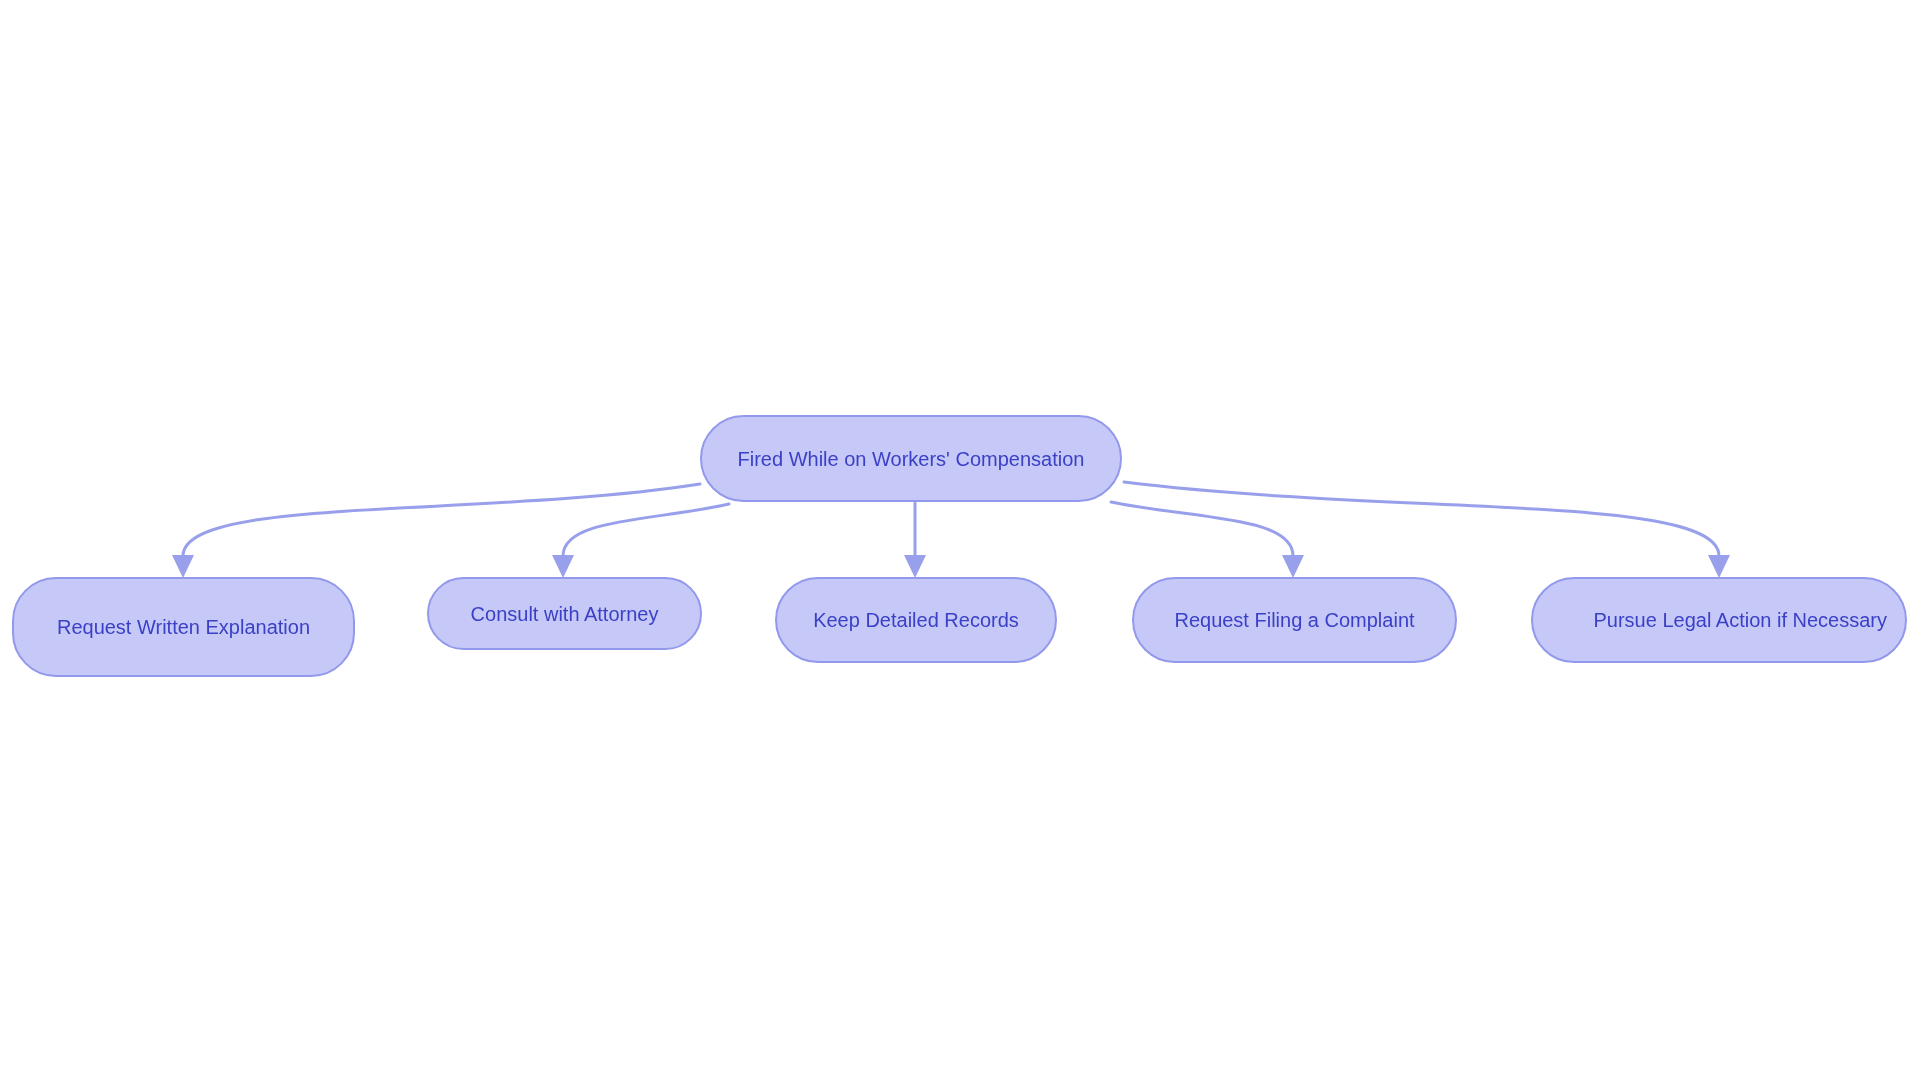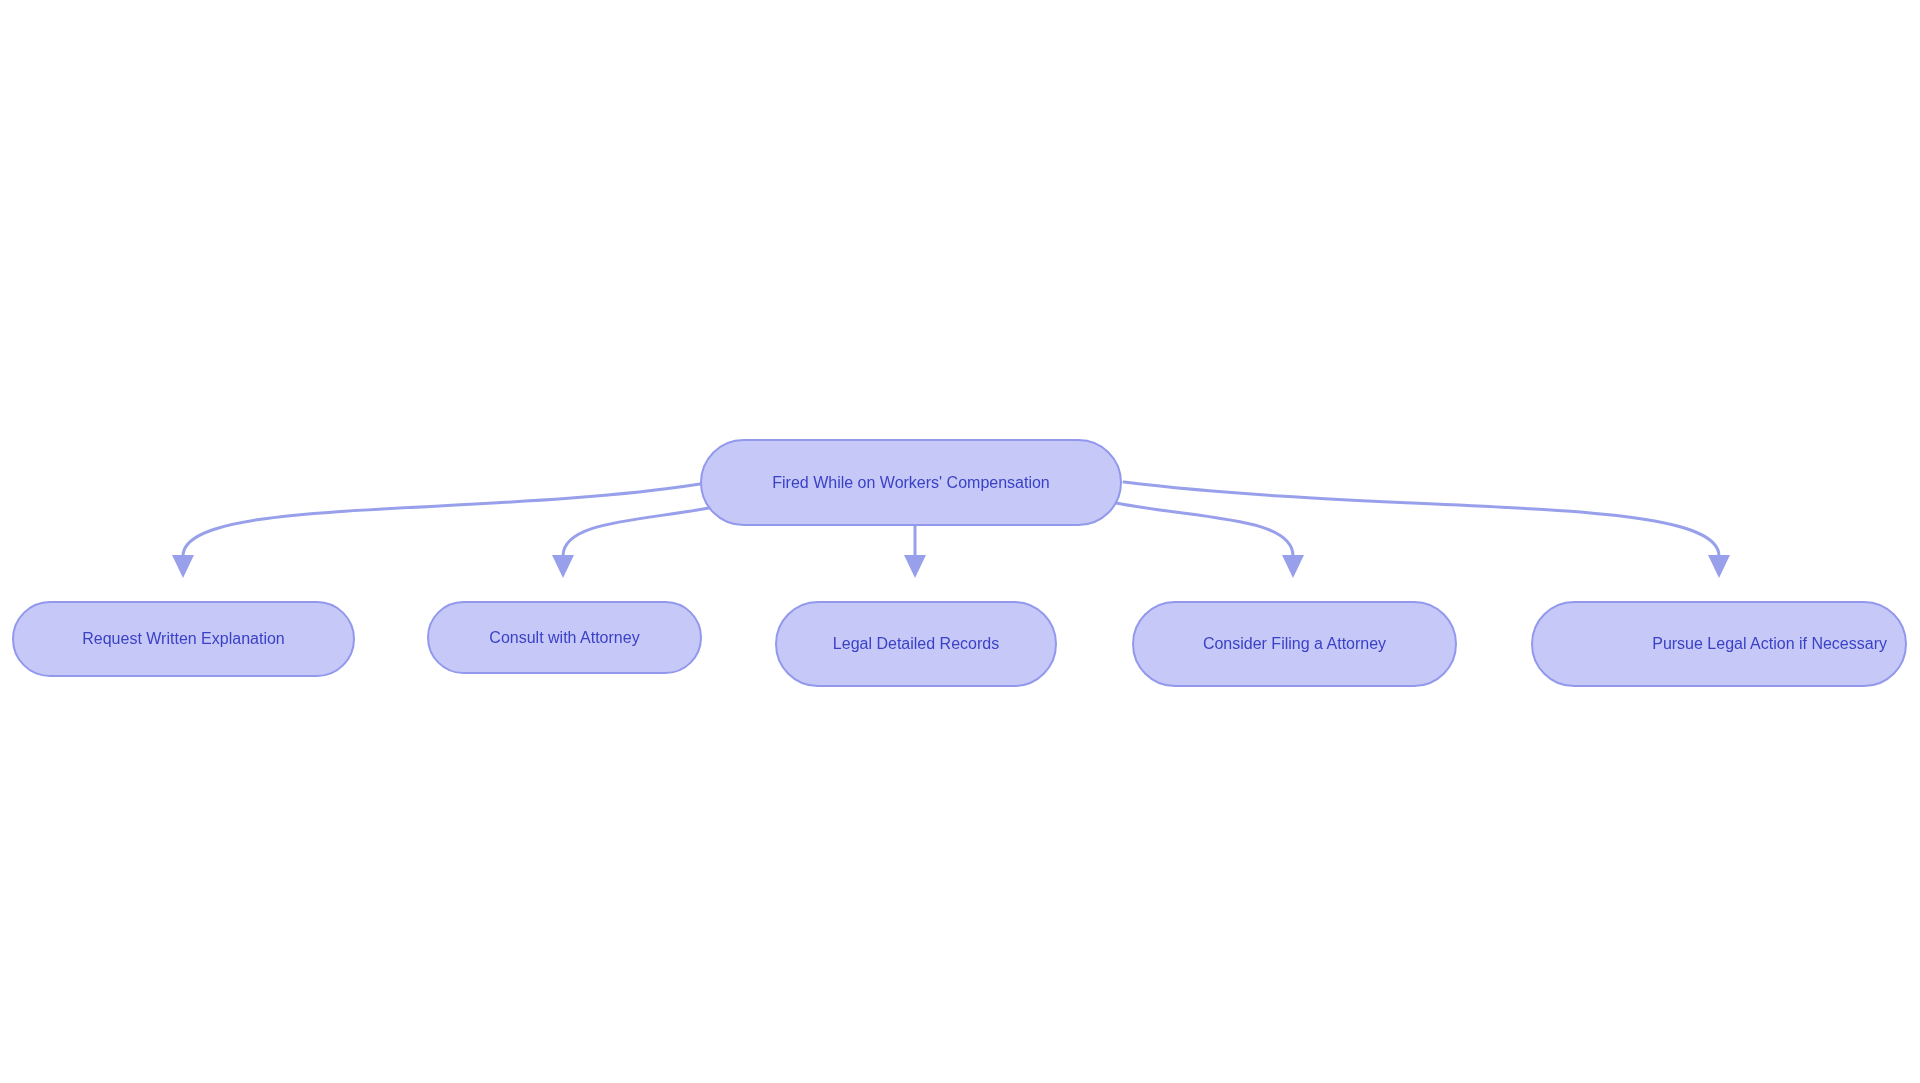--- a/index.html
+++ b/index.html
@@ -41,24 +41,23 @@
     position: absolute;
     box-sizing: border-box;
     background: var(--node-fill);
     border: 2px solid var(--node-border);
     border-radius: 44px;
     display: flex;
     align-items: center;
     justify-content: center;
     text-align: center;
     color: var(--text);
-    font-size: 16px;
+    font-size: 20px;
     line-height: 1.2;
     cursor: default;
-    margin-top: 24px;
   }
   .node span {
     padding: 0 18px;
     white-space: nowrap;
   }
 </style>
 </head>
 <body style="background: rgb(255, 255, 255);">
 
 <div class="canvas">
@@ -74,33 +73,33 @@
     <polygon points="552,555 574,555 563,578"></polygon>
     <polygon points="904,555 926,555 915,578"></polygon>
     <polygon points="1282,555 1304,555 1293,578"></polygon>
     <polygon points="1708,555 1730,555 1719,578"></polygon>
   </svg>
 
   <div class="node" style="left:700px; top:415px; width:422px; height:87px;">
     <span>Fired While on Workers' Compensation</span>
   </div>
 
-  <div class="node" style="left:12px; top:577px; width:343px; height:76px;">
+  <div class="node" style="left:12px; top:577px; width:343px; height:100px;">
     <span>Request Written Explanation</span>
   </div>
 
   <div class="node" style="left:427px; top:577px; width:275px; height:73px;">
     <span>Consult with Attorney</span>
   </div>
 
   <div class="node" style="left:775px; top:577px; width:282px; height:86px;">
-    <span>Legal Detailed Records</span>
+    <span>Keep Detailed Records</span>
   </div>
 
   <div class="node" style="left:1132px; top:577px; width:325px; height:86px;">
-    <span>Consider Filing a Attorney</span>
+    <span>Request Filing a Complaint</span>
   </div>
 
   <div class="node" style="left:1531px; top:577px; width:376px; height:86px;justify-content:flex-end;">
     <span>Pursue Legal Action if Necessary</span>
   </div>
 
 </div>
 
 </body></html>

